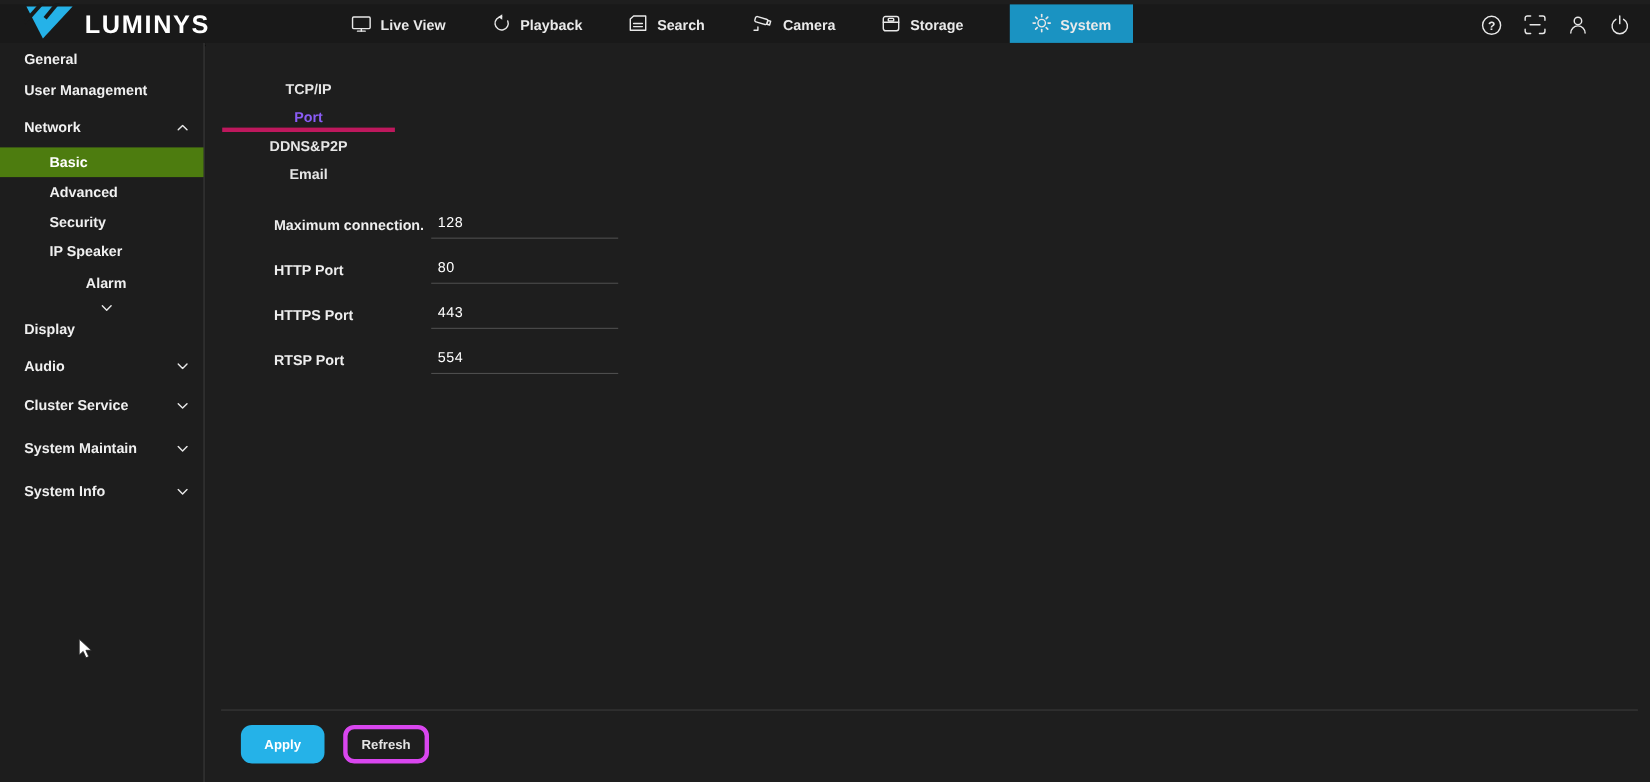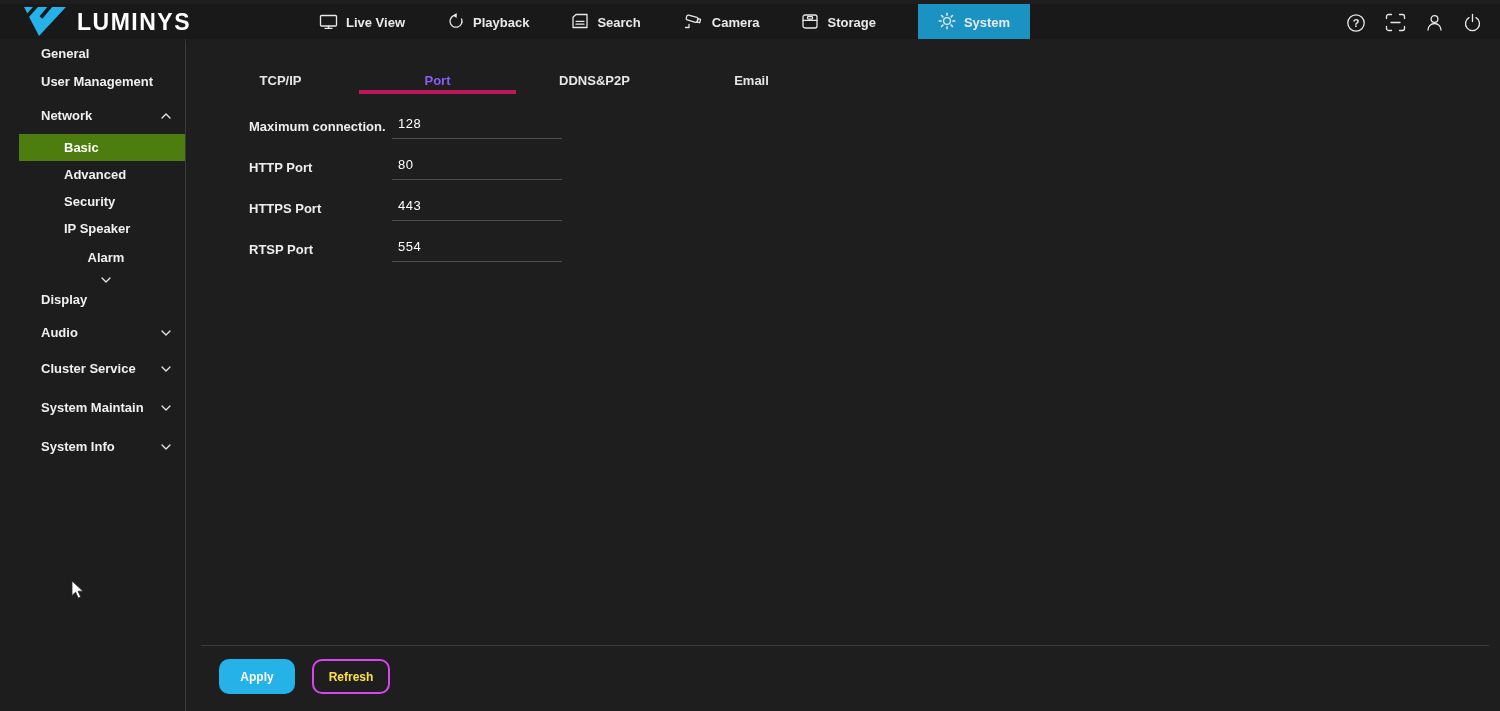--- a/index.html
+++ b/index.html
@@ -16,53 +16,53 @@
   .nav { display:flex; align-items:center; gap:42px; margin-left:128px; height:38px; }
   .nav-item { display:flex; align-items:center; gap:8px; color:#eaeaea;
     font-size:13px; font-weight:700; height:38px; cursor:pointer; white-space:nowrap; }
   .nav-item.active { background:#1a93c2; padding:0 20px; }
   .util { display:flex; align-items:center; gap:19px; margin-left:auto; padding-right:18px; }
   .util .uicon { display:flex; align-items:center; cursor:pointer; }
   svg .st { stroke:#e8e8e8; stroke-width:1.3; fill:none; stroke-linecap:round; stroke-linejoin:round; }
 
   
   .sidebar { position:absolute; left:0; top:39px; width:186px; height:672px;
-    background:#1d1d1d; border-right:1px solid #3a3a3a;padding-left:19px; }
+    background:#1d1d1d; border-right:1px solid #3a3a3a; }
   .side-item { display:flex; align-items:center; justify-content:space-between;
     color:#f0f0f0; font-size:13px; font-weight:700; padding:0 14px 0 22px;
     height:28px; cursor:pointer; }
   .side-item.lvl2 { padding-left:45px; font-weight:600; height:27px; }
   .side-item.h33 { height:33px; }
   .side-item.h39 { height:39px; }
   .side-item.mt4 { margin-top:4px; }
   .side-item.mt2 { margin-top:2px; }
   .side-item.mt8 { margin-top:8px;flex-direction:column; }
   .side-item.selected { background:#4d7c0f; color:#ffffff; }
   .chev { display:flex; align-items:center; }
 
   
   .main { position:absolute; left:187px; top:39px; width:1313px; height:672px; background:#1e1e1e; }
-  .tabs { display:flex; margin:29px 0 0 15px; }
+  .tabs { display:flex; margin:29px 0 0 15px;flex-direction:column; }
   .tab { width:157px; height:26px; line-height:26px; text-align:center; color:#e6e6e6;
     font-size:13px; font-weight:700; padding-bottom:9px; cursor:pointer; }
   .tab.active { color:#8b5cf6; border-bottom:4px solid #be185d; }
   .form { margin:12px 0 0 27px; }
   .frow { display:flex; align-items:center; height:41px;margin-left:35px; }
   .flabel { width:143px; color:#eeeeee; font-size:13px; font-weight:700; }
   .finput { width:170px; height:24px; background:transparent; border:none;
     border-bottom:1px solid #4d4d4d; color:#ffffff; font-size:13px; font-weight:400;
     font-family:"Liberation Sans", sans-serif; letter-spacing:0.5px; padding:0 0 5px 6px; outline:none; }
 
   .footer { position:absolute; left:14px; top:606px; width:1288px; border-top:1px solid #3b3b3b; }
   .btn-row { display:flex; align-items:center; margin:13px 0 0 18px; gap:17px; }
   .btn { height:35px; border-radius:10px; font-size:12px; font-weight:700;
     font-family:"Liberation Sans", sans-serif; display:flex; align-items:center;
     justify-content:center; cursor:pointer; }
   .btn-apply { width:76px; background:#25b2e8; color:#ffffff; border:none; }
-  .btn-refresh { width:78px; background:transparent; color:#fde047; border:2px solid #d946ef; }
+  .btn-refresh { width:78px; background:transparent; color:#e5e5e5; border:4px solid #d946ef; }
 
   .cursor { position:absolute; left:71px; top:580px; pointer-events:none; }
 </style>
 </head>
 <body>
 
 <div class="app">
 
   <div class="topbar">
     <div class="logo">

